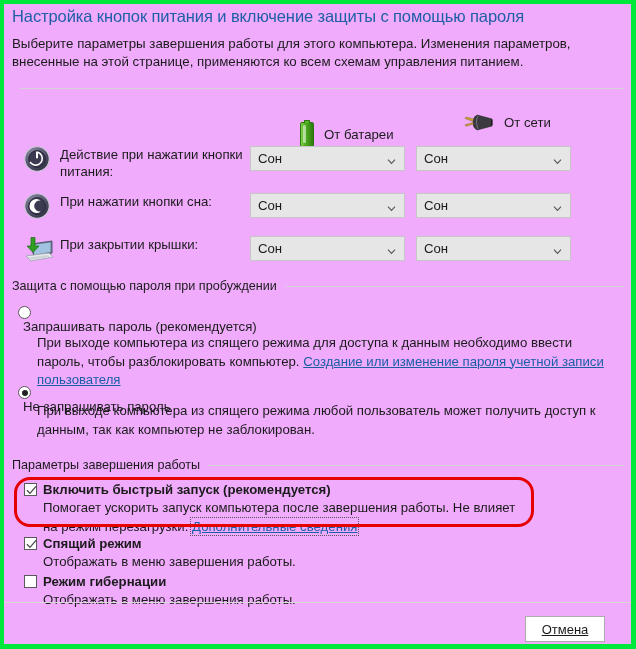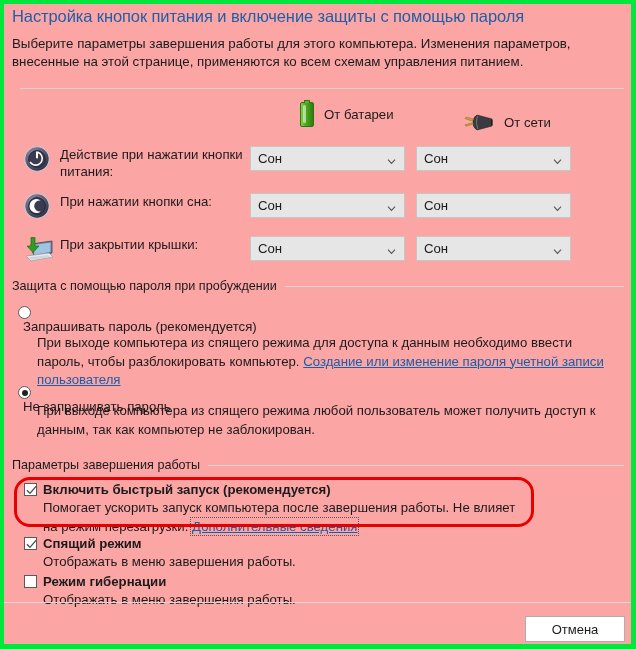--- a/index.html
+++ b/index.html
@@ -19,21 +19,21 @@
     border: 4px solid #00e83c;
     border-right-width: 5px;
     border-bottom-width: 5px;
     background: #ffffff;
     overflow: hidden;
   }
   #page {
     position: relative;
     width: 627px;
     height: 640px;
-    background: #fca5a5;
+    background: #f0abfc;
     overflow: hidden;
   }
 
   
   .page-title {
     position: absolute;
     left: 8px;
     top: 3px;
     font-size: 16.5px;
     color: #1f5fa8;
@@ -289,40 +289,41 @@
     left: 362px;
     top: 612px;
     width: 152px;
     background: #e0e0e0;
     color: #9d9d9d;
     border-color: #dcdcdc;
   }
   .btn-cancel {
     left: 521px;
     top: 612px;
-    width: 100px;
+    width: 80px;
     background: #ffffff;
     color: #1b1b1b;
     border-color: #adadad;
+    text-decoration: underline;
   }
 </style>
 </head>
 <body>
 
 <div id="screen">
 <div id="page">
 
   <div class="page-title">Настройка кнопок питания и включение защиты с помощью пароля</div>
   <div class="page-desc">Выберите параметры завершения работы для этого компьютера. Изменения параметров, внесенные на этой странице, применяются ко всем схемам управления питанием.</div>
 
   <div class="group-head" style="top:84px;">
     <span class="rule"></span>
   </div>
 
-  <div class="col-head" style="left:276px; top:98px;padding-left:20px;">
+  <div class="col-head" style="left:276px; top:118px;padding-left:20px;">
     <span class="ico-battery"></span>
     <span class="lbl">От батареи</span>
   </div>
 
   <div class="col-head" style="left:460px; top:108px;">
     <span class="ico-plug">
       <svg viewBox="0 0 30 20" width="30" height="20">
         <g>
           <path d="M13 3 L28 7 L28 14 L13 18 Q9 16 9 10.5 Q9 5 13 3 Z" fill="#3a3a40" stroke="#222" stroke-width="0.6"></path>
           <path d="M27 7.5 L28.5 7.8 L28.5 13.2 L27 13.5 Z" fill="#1d1d20"></path>

